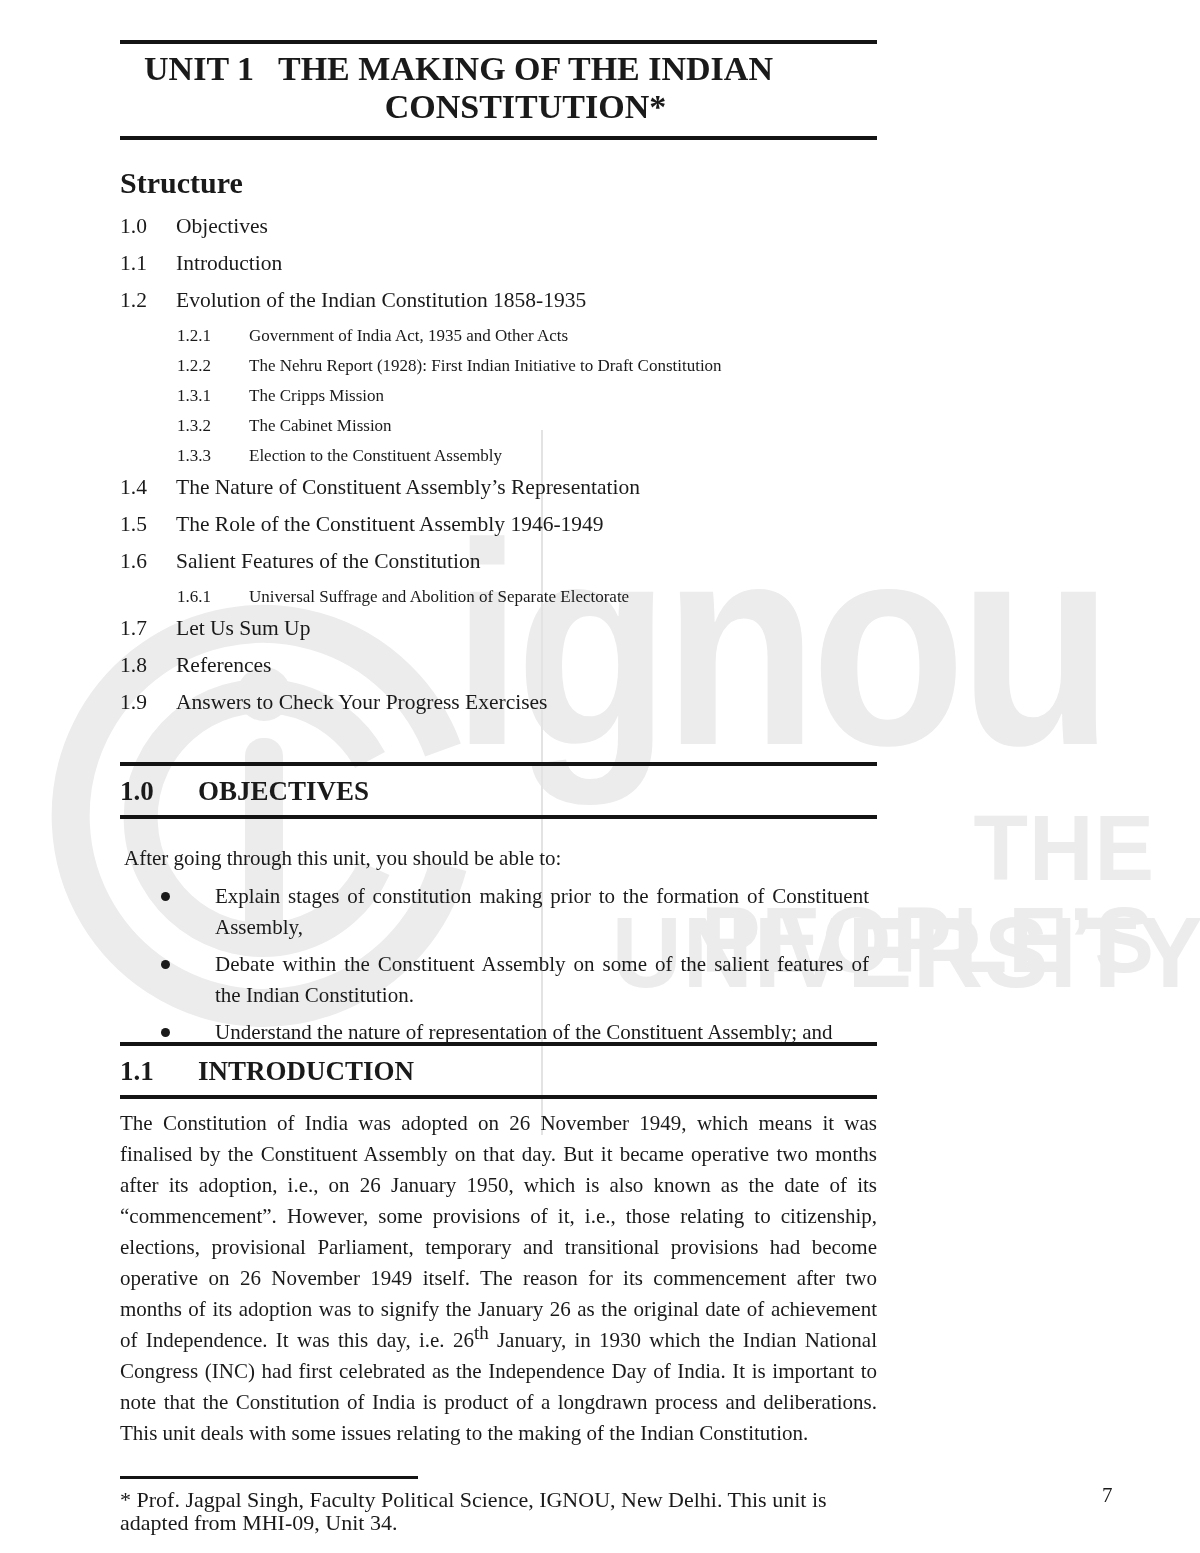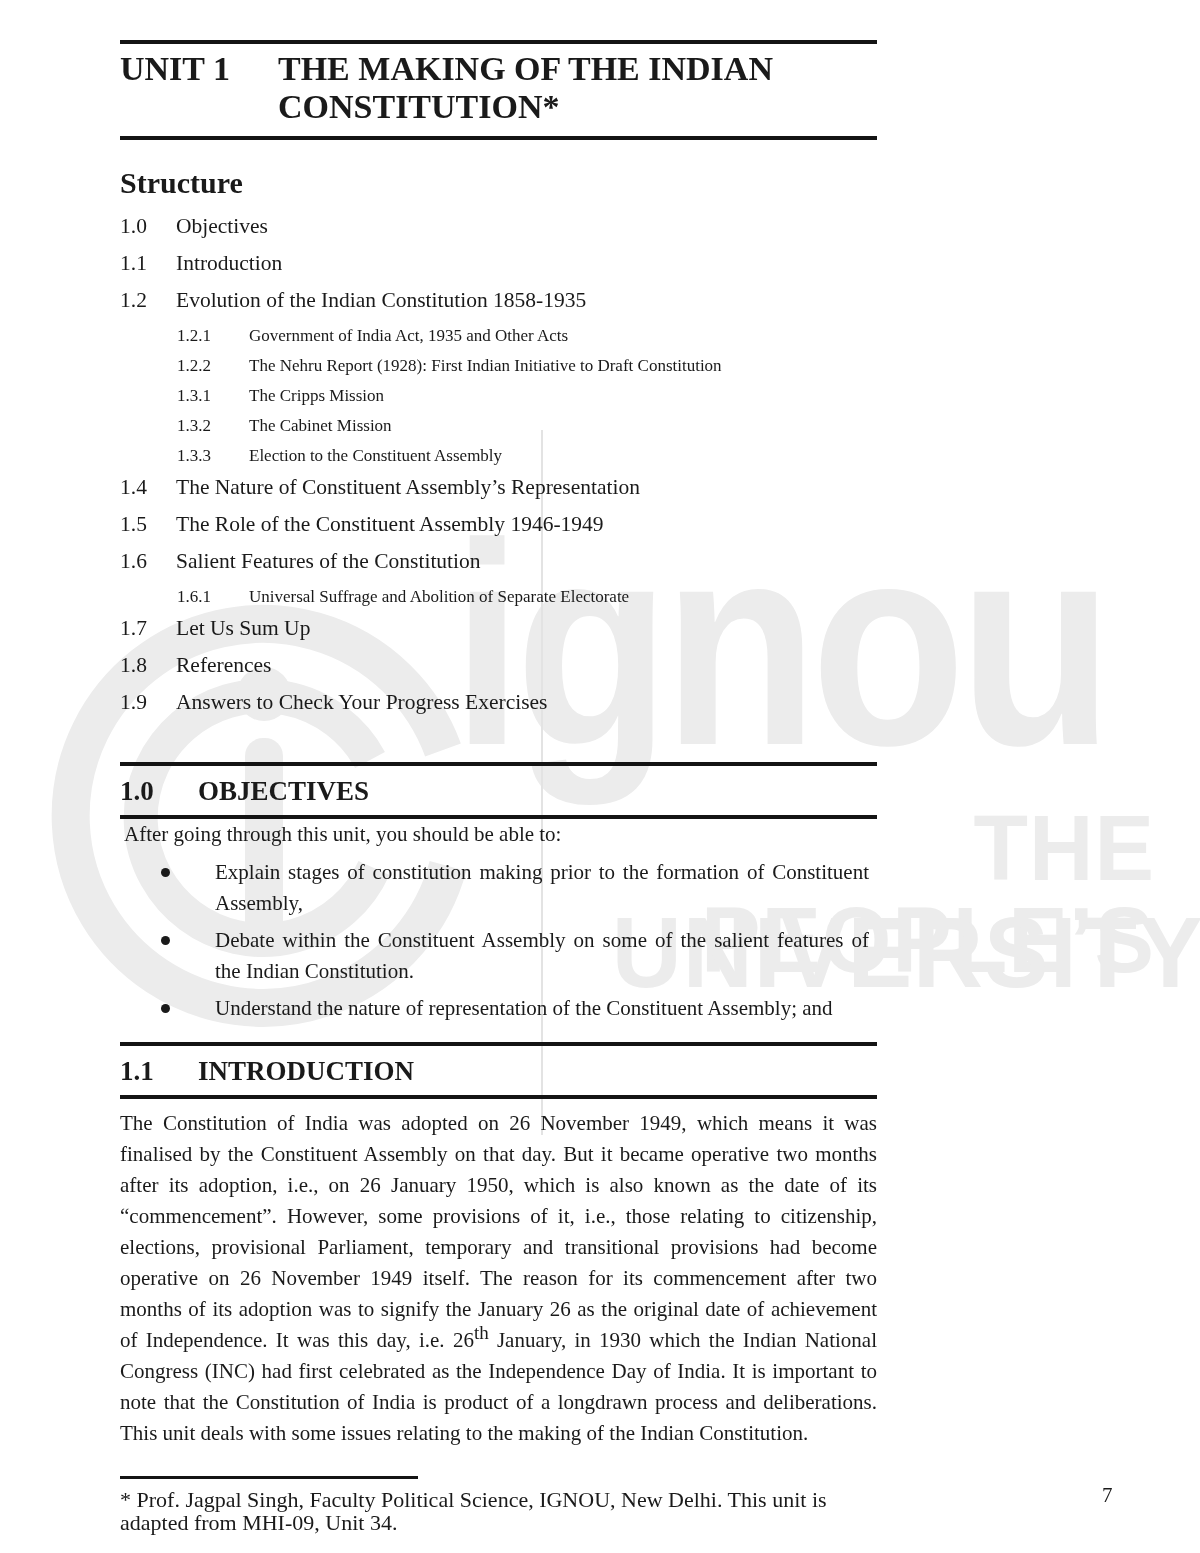--- a/index.html
+++ b/index.html
@@ -30,42 +30,42 @@
   }
   .wm-tag1 { top:802px; font-size:92px; letter-spacing:1px; }
   .wm-tag2 { top:902px; font-size:100px; letter-spacing:1px; }
   .scan-line { position:absolute; z-index:0; left:541px; top:430px; width:2px; height:705px; background:#e3e3e3; }
 
   
   .layer { position:absolute; z-index:1; }
   .rule  { height:4px; background:#141414; }
 
   
-  .title-block { top:40px; left:120px; width:757px; }
+  .title-block { top:40px; left:120px; width:757px;text-align:center; }
   .title-row { display:flex; padding:6px 0 10px 0; font-weight:bold; font-size:34px; line-height:38px; }
   .unit-num { width:158px; flex:none; }
 
   
   .structure-block { top:170px; left:120px; width:757px; }
   .structure-heading { font-weight:bold; font-size:30px; line-height:26px; }
   .s-list { list-style:none; margin:17px 0 0 0; padding:0; }
   .s-item { display:flex; }
   .s-item.main { font-size:21.5px; line-height:27px; margin-bottom:10px; }
   .s-item.main .num { width:56px; flex:none; }
   .s-item.sub { font-size:17px; line-height:23px; margin-bottom:7px; padding-left:57px;font-family:Liberation Serif, serif; }
   .s-item.sub .num { width:72px; flex:none; }
 
   
   .objectives-block { top:762px; left:120px; width:757px; }
   .introduction-block { top:1042px; left:120px; width:757px; }
   .h-row { display:flex; padding:9px 0 8px 0; font-weight:bold; font-size:27px; line-height:32px; }
   .h-num { width:78px; flex:none; }
 
   
-  .lead-text { margin-top:0; font-size:21px; line-height:31px; padding-left:4px; }
+  .lead-text { margin-top:24px; font-size:21px; line-height:31px; padding-left:4px; }
   .b-list { list-style:none; margin:7px 8px 0 0; padding:0; }
   .b-item { position:relative; padding-left:95px; font-size:21px; line-height:31px;
             text-align:justify; margin-bottom:6px; }
   .dot { position:absolute; left:41px; top:11px; width:9px; height:9px;
          border-radius:50%; background:#1a1a1a; }
 
   
   .para { margin-top:9px; font-size:21px; line-height:31px; text-align:justify; }
   .para sup { font-size:19px; line-height:0; }
 

